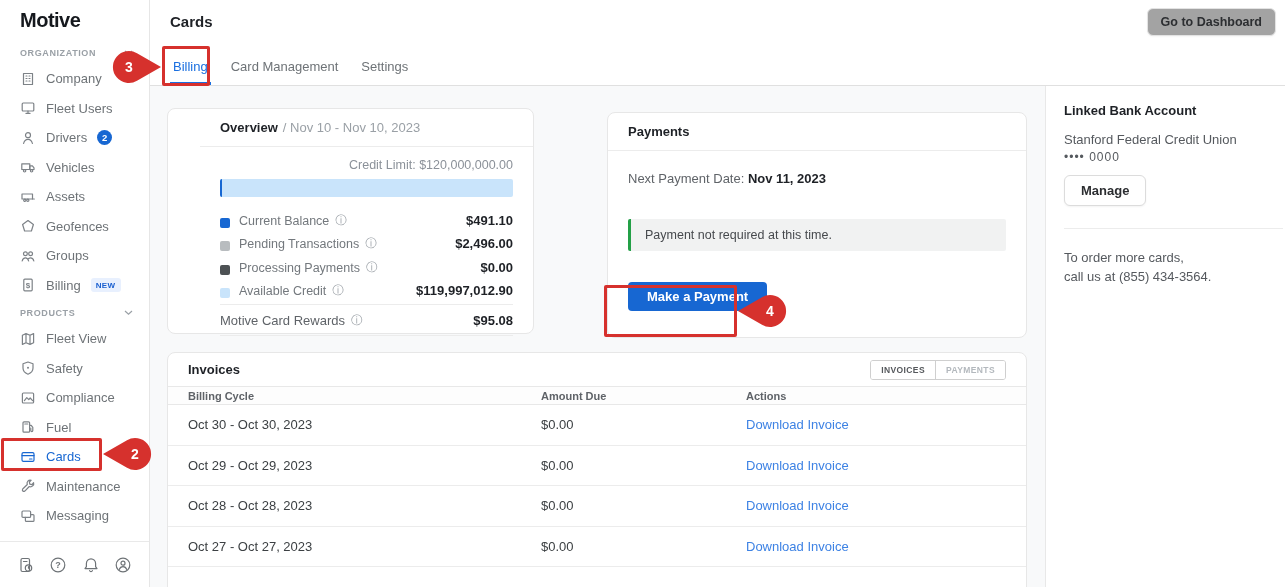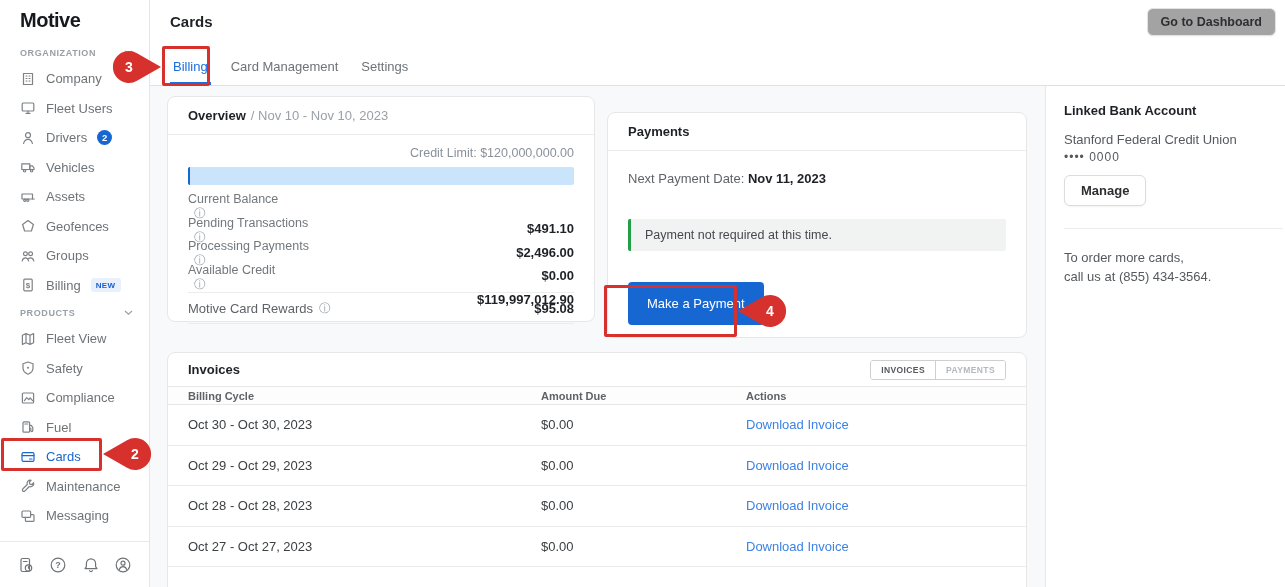--- a/index.html
+++ b/index.html
@@ -53,44 +53,44 @@
   .tab.active { color:#1a6fe0; padding-bottom:8px; border-bottom:3px solid #1a6fe0; }
   
   .main { position:absolute; left:150px; top:86px; width:895px; height:501px;
     background:#f8f9fa; overflow:hidden; }
   .card { position:absolute; background:#fff; border:1px solid #e7e7e7;
     border-radius:8px; }
   .card-head { height:38px; display:flex; align-items:center; padding:0 20px;
     border-bottom:1px solid #ececec; font-size:13px; font-weight:700; color:#1e2126; }
   .card-head .muted { font-weight:400; color:#9aa0a6; margin-left:5px; }
   
-  #overview-card { left:17px; top:10px; width:428px; height:226px; }
+  #overview-card { left:17px; top:22px; width:367px; height:226px;padding-left:32px; }
   .ov-body { padding:11px 20px 0; }
   .credit-line { text-align:right; font-size:12.5px; color:#8b9199; }
   .bar { height:18px; margin-top:7px; background:#c9e4fb; border-radius:2px;
     overflow:hidden; display:flex; }
   .bar .seg-balance { width:2px; background:#1767d2; }
   .legend { margin-top:7px; }
-  .leg-row { display:flex; align-items:flex-start; height:23.5px;flex-direction:column; }
+  .leg-row { display:flex; align-items:flex-end; height:23.5px; }
   .swatch { width:10px; height:10px; border-radius:2px; margin-right:9px; }
   .leg-label { font-size:12.5px; color:#73787d; }
   .info { color:#9aa0a6; font-size:11.5px; margin-left:6px; cursor:pointer; }
   .leg-val { margin-left:auto; font-size:13px; font-weight:700; color:#1e2126; }
   .divider { height:1px; background:#ececec; margin-top:6px; }
   .rewards-row { display:flex; align-items:center; height:30px; }
   .rewards-label { font-size:13px; color:#5f6368; }
   
   #payments-card { left:457px; top:26px; width:420px; height:226px; }
   .pay-body { padding:20px; }
   .next-pay { font-size:13px; color:#5f6368; }
   .next-pay b { color:#1e2126; }
   .notice { margin-top:33px; background:#f1f2f2; border-left:3px solid #23a047;
     border-radius:2px; padding:9px 14px; font-size:12.5px; color:#46494d; }
   .pay-btn { margin-top:31px; background:#1767d2; color:#fff; border:none;
-    border-radius:4px; padding:14px 19px; font-size:13px; font-weight:400;
+    border-radius:4px; padding:7px 19px; font-size:13px; font-weight:700;
     cursor:pointer; font-family:inherit; }
   
   #invoices-card { left:17px; top:266px; width:860px; height:245px; }
   .inv-head { height:33px; display:flex; align-items:center;
     justify-content:space-between; padding:0 20px; font-size:13px;
     font-weight:700; color:#1e2126; }
   .toggle { display:flex; border:1px solid #cfcfcf; border-radius:3px; overflow:hidden; }
   .toggle .opt { font-size:8.5px; font-weight:700; letter-spacing:0.4px;
     padding:4px 10px; background:#fff; color:#55585c; cursor:pointer; }
   .toggle .opt.off { color:#b3b8bd; border-left:1px solid #cfcfcf; }

